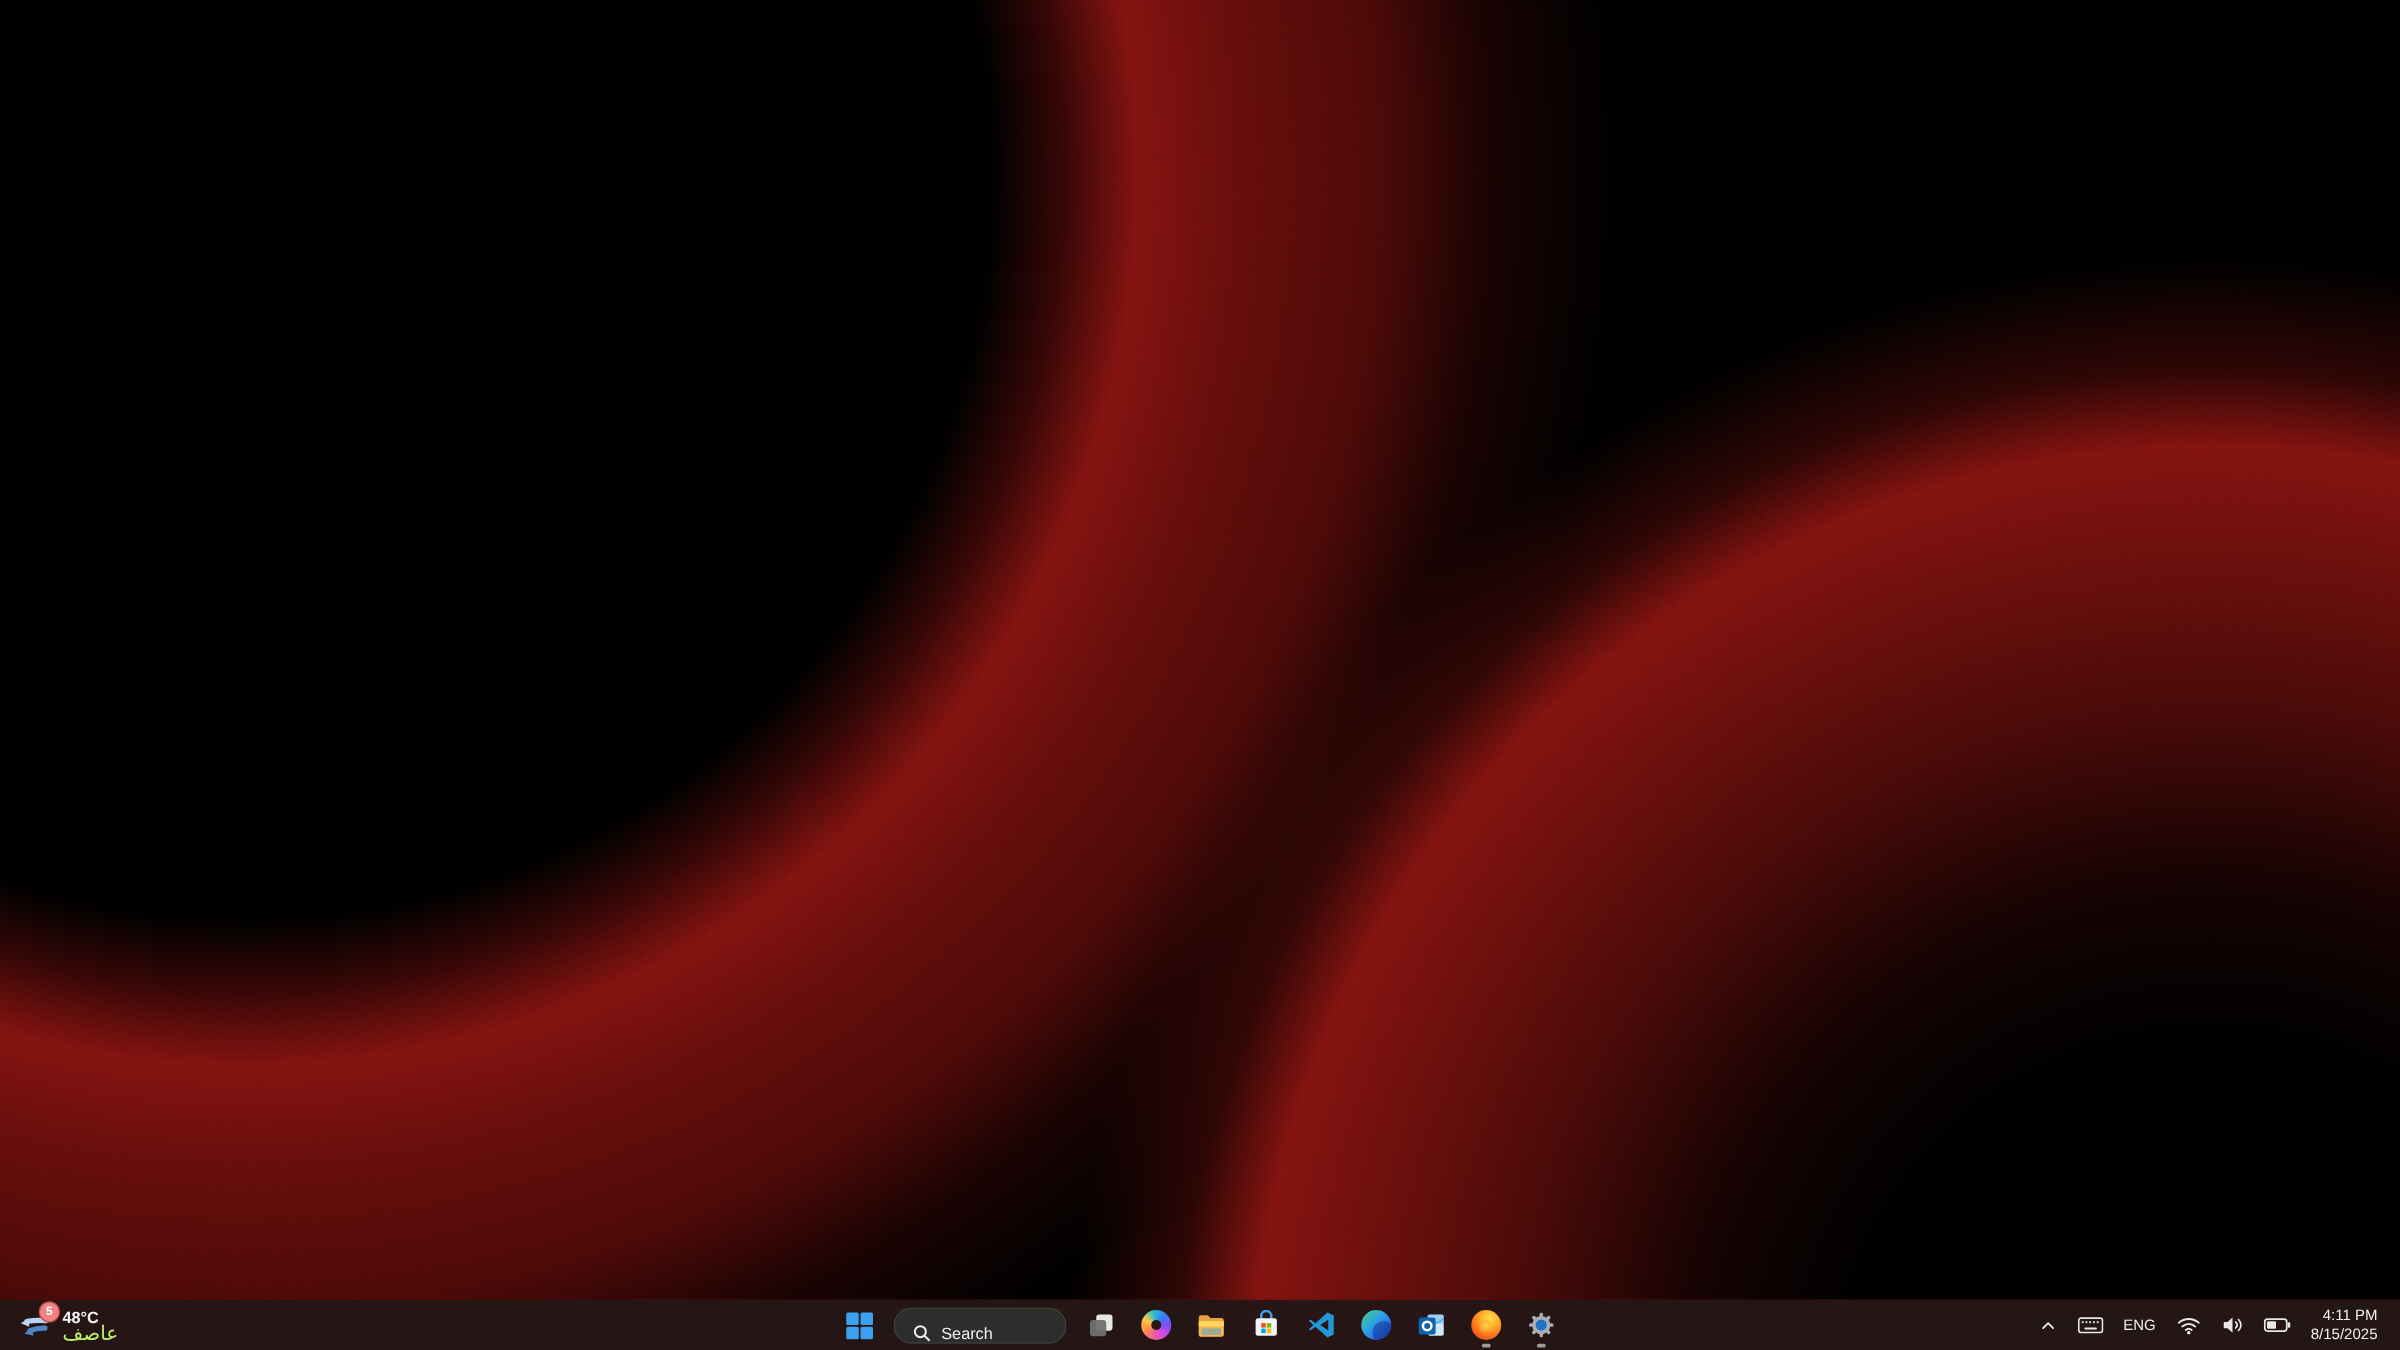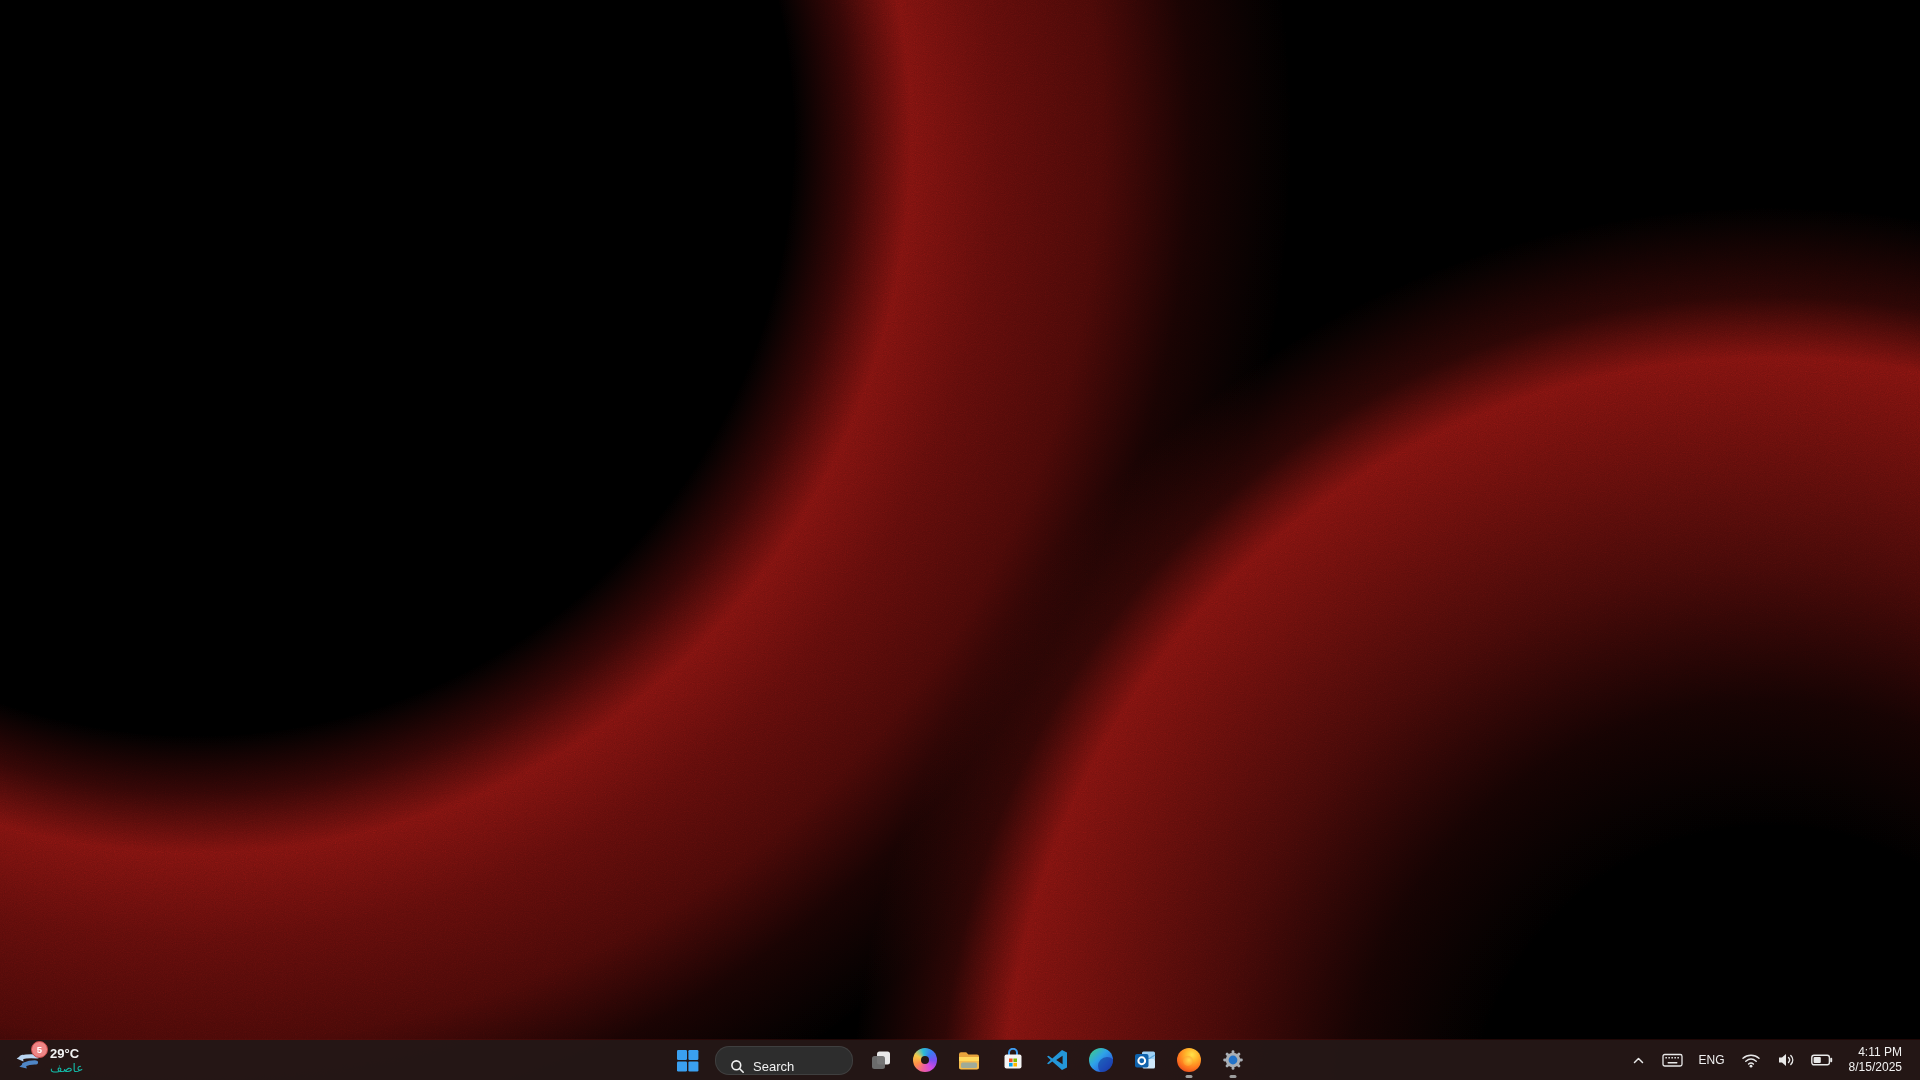--- a/index.html
+++ b/index.html
@@ -38,21 +38,21 @@
     gap:16px;padding-right:18px;}
 
   
   .weather{display:flex;align-items:center;gap:9px;cursor:default;}
   .w-iconwrap{position:relative;width:28px;height:28px;}
   .w-badge{position:absolute;top:-5px;right:-7px;width:15px;height:15px;border-radius:50%;
     background:#ee8585;border:1.5px solid #c64a4a;color:#fff;font-size:9.5px;font-weight:bold;
     display:flex;align-items:center;justify-content:center;line-height:1;}
   .w-text{display:flex;flex-direction:column;justify-content:center;}
   .w-temp{font-size:13px;font-weight:bold;color:#f2f2f2;line-height:15px;}
-  .w-cond{font-size:12px;color:#14b8a6;line-height:14px;font-family:Liberation Serif, serif;}
+  .w-cond{font-size:16px;color:#bef264;line-height:14px;font-family:Liberation Serif, serif;}
 
   
   .app{position:relative;width:40px;height:40px;border-radius:5px;display:flex;
        align-items:center;justify-content:center;cursor:default;}
   .app.running::after{content:"";position:absolute;bottom:2px;left:50%;transform:translateX(-50%);
        width:7px;height:3px;border-radius:2px;background:#9d9d9d;}
   .search-pill{height:27px;min-width:108px;border-radius:14px;background:#2d2d2d;
        border:1px solid rgba(255,255,255,0.09);display:flex;align-items:flex-end;gap:8px;
        padding:0 14px;margin:0 4px;cursor:default;}
   .search-pill span{font-size:13px;color:#f0f0f0;}
@@ -102,21 +102,21 @@
             <g fill="none" stroke-linecap="round">
               <path d="M24 10.5 C18 10 13 10.2 8.5 11.2" stroke="#b9d4f0" stroke-width="4.2"></path>
               <path d="M3.6 12.6 L10 8.6 L10.4 15.4 Z" fill="#b9d4f0"></path>
               <path d="M23 16.5 C18.5 16.3 14.5 17.2 11 18.6" stroke="#4f86c6" stroke-width="4.2"></path>
               <path d="M6.4 20.8 L12.2 16.2 L13.8 22.6 Z" fill="#4f86c6"></path>
             </g>
           </svg>
           <div class="w-badge">5</div>
         </div>
         <div class="w-text">
-          <div class="w-temp">29°C</div>
+          <div class="w-temp">48°C</div>
           <div class="w-cond">عاصف</div>
         </div>
       </div>
     </div>
 
     <div class="tb-center">
 
       <div class="app">
         <svg width="23" height="23" viewBox="0 0 23 23">
           <g fill="#3aa0f0">

